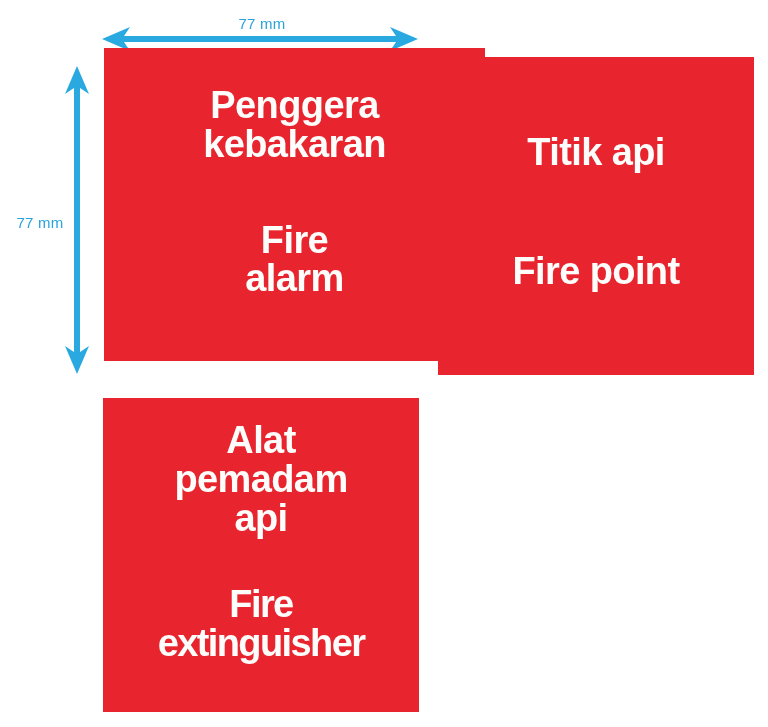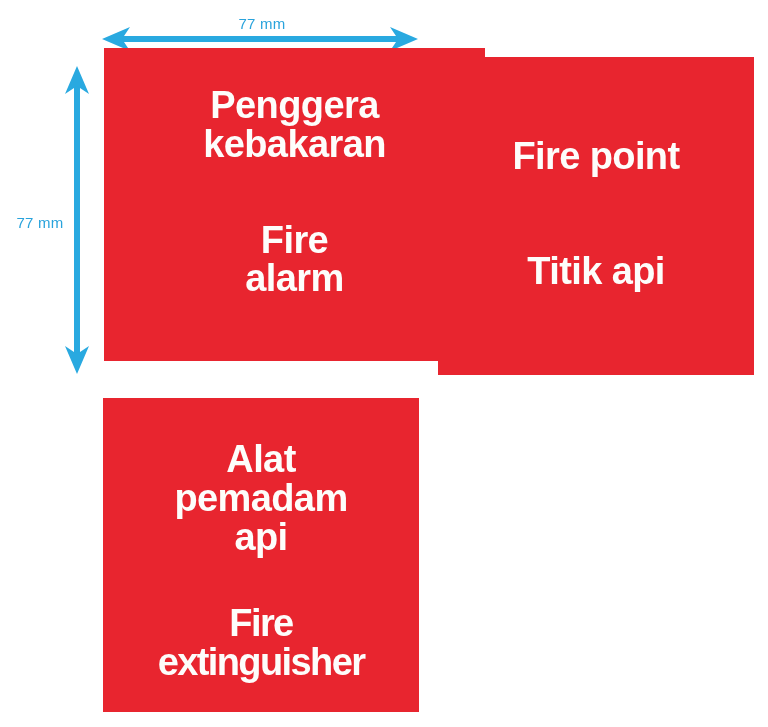--- a/index.html
+++ b/index.html
@@ -46,21 +46,21 @@
   #sign-fire-alarm .ms  { font-size: 38px; margin-top: 38px; }
   #sign-fire-alarm .en  { font-size: 38px; margin-top: 57px; }
 
   
   #sign-fire-point      { left: 438px; top: 57px;  width: 316px; height: 318px; }
   #sign-fire-point .ms  { font-size: 38px; margin-top: 76px; }
   #sign-fire-point .en  { font-size: 38px; margin-top: 80px; }
 
   
   #sign-fire-extinguisher     { left: 103px; top: 398px; width: 316px; height: 314px; }
-  #sign-fire-extinguisher .ms { font-size: 38px; margin-top: 42px; text-align: center; }
+  #sign-fire-extinguisher .ms { font-size: 38px; margin-top: 23px; text-align: center; }
   #sign-fire-extinguisher .en { font-size: 38px; margin-top: 48px; letter-spacing: -1.6px; }
 
   
   .dim-label {
     position: absolute;
     color: #29a3dc;
     font-family: "Liberation Sans", sans-serif;
     font-weight: normal;
     font-size: 15px;
     letter-spacing: 0.2px;
@@ -95,22 +95,22 @@
   </svg>
 
   <div class="sign" id="sign-fire-alarm">
     <div class="sign-text ms">Penggera
 kebakaran</div>
     <div class="sign-text en">Fire
 alarm</div>
   </div>
 
   <div class="sign" id="sign-fire-point">
+    <div class="sign-text ms">Titik api</div>
     <div class="sign-text en">Fire point</div>
-    <div class="sign-text ms">Titik api</div>
   </div>
 
   <div class="sign" id="sign-fire-extinguisher">
     <div class="sign-text ms">Alat
 pemadam
 api</div>
     <div class="sign-text en">Fire
 extinguisher</div>
   </div>
 

